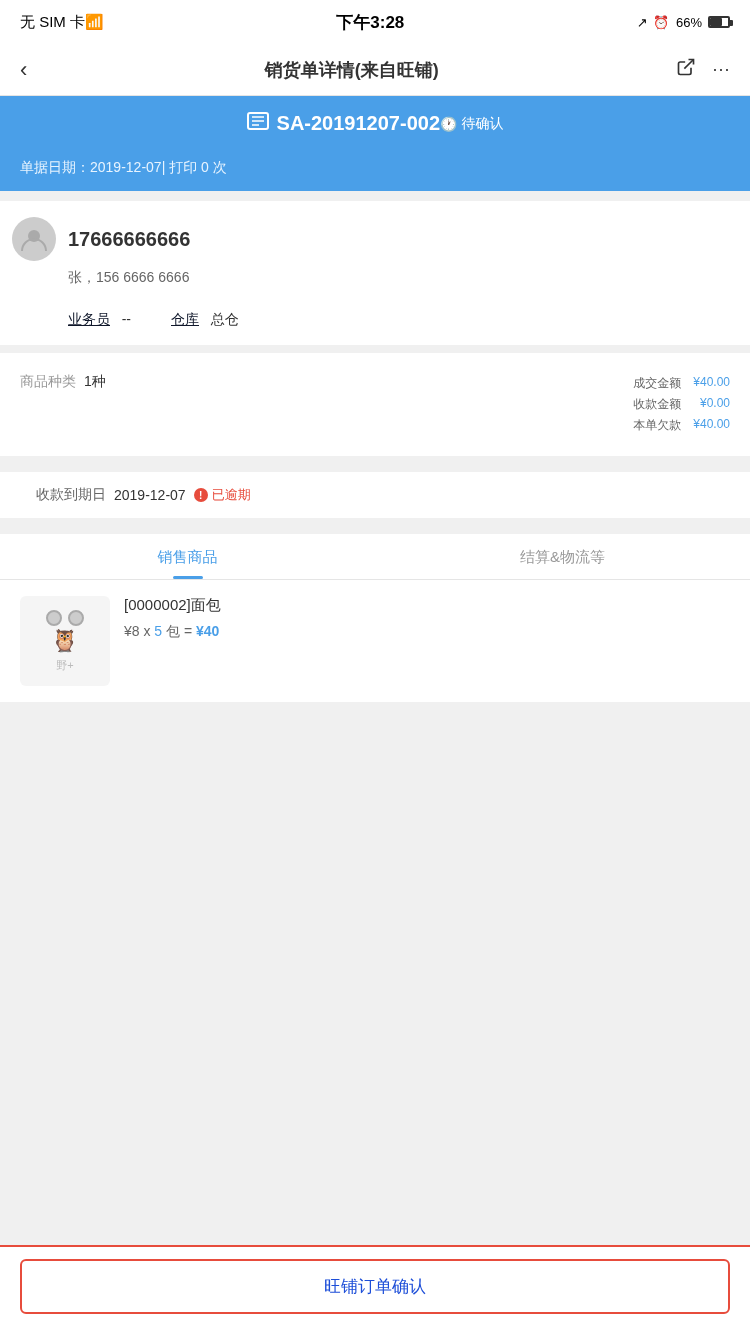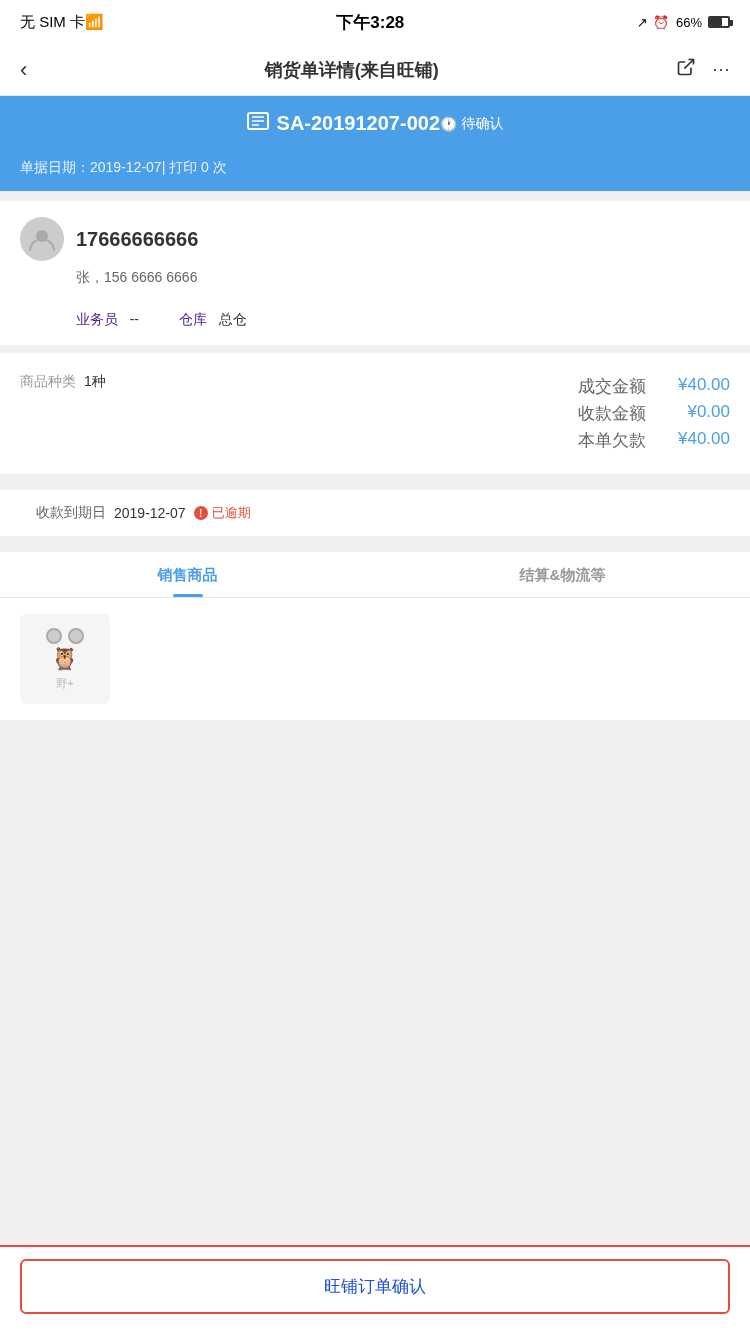--- a/index.html
+++ b/index.html
@@ -64,21 +64,21 @@
       color: #fff;
       display: flex;
       align-items: center;
       gap: 4px;
     }
     .header-card-date { font-size: 14px; color: #e8f4ff; }
     
     .customer-card {
       background: #fff;
       margin-top: 10px;
-      padding: 16px 20px;
+      padding: 16px 12px;
     }
     .customer-header {
       display: flex;
       align-items: center;
       gap: 12px;
       margin-bottom: 8px;
     }
     .avatar {
       width: 44px;
       height: 44px;
@@ -93,41 +93,41 @@
     }
     .customer-phone { font-size: 20px; font-weight: 600; color: #333; }
     .customer-sub { font-size: 14px; color: #666; margin-bottom: 24px; padding-left: 56px; }
     .customer-meta {
       display: flex;
       gap: 40px;
       font-size: 14px;
       color: #666;
       padding-left: 56px;
     }
-    .meta-label { color: #4c1d95; }
+    .meta-label { color: #0f172a; text-decoration: underline; }
     .meta-value { color: #333; }
     
     .divider {
       height: 8px;
       background: #f0f0f0;
     }
     
     .summary-card {
       background: #fff;
       padding: 16px 20px;
     }
     .goods-type-label { font-size: 14px; color: #999; }
     .goods-type-value { font-size: 14px; color: #333; }
     .amounts-col { margin-left: auto; }
     .amount-row {
       display: flex;
       justify-content: space-between;
-      gap: 32px;
+      gap: 12px;
       padding: 2px 0;
-      font-size: 17px;
+      font-size: 12px;
     }
     .amount-label { color: #666; }
     .amount-value { color: #4a9fe8; font-weight: 500; }
     .summary-full-row {
       display: flex;
       justify-content: space-between;
       align-items: flex-start;
       padding: 4px 0;
     }
     
@@ -170,21 +170,20 @@
       border-bottom: 1px solid #e5e5e5;
     }
     .tab {
       flex: 1;
       text-align: center;
       padding: 14px 0 12px;
       font-size: 15px;
       color: #999;
       cursor: pointer;
       position: relative;
-      font-weight: bold;
     }
     .tab.active {
       color: #4a9fe8;
     }
     .tab.active::after {
       content: '';
       position: absolute;
       bottom: 0;
       left: 50%;
       transform: translateX(-50%);
@@ -405,20 +404,31 @@
     <div class="product-thumb">
       <div class="product-owl">
         <div class="owl-eyes">
           <div class="owl-eye"></div>
           <div class="owl-eye"></div>
         </div>
         <div class="owl-body">🦉</div>
         <span style="font-size:11px;color:#bbb;margin-top:2px;">野+</span>
       </div>
     </div>
+    <div class="product-info">
+      <div class="product-name">[0000002]面包</div>
+      <div class="product-calc">
+        <span>¥8</span>
+        <span> x </span>
+        <span class="qty">5</span>
+        <span>包</span>
+        <span> = </span>
+        <span class="total">¥40</span>
+      </div>
+    </div>
   </div>
 </div>
 
 <div class="bottom-spacer"></div>
 
 <div class="action-bar">
   <button class="confirm-btn">旺铺订单确认</button>
 </div>
 
 </body></html>

